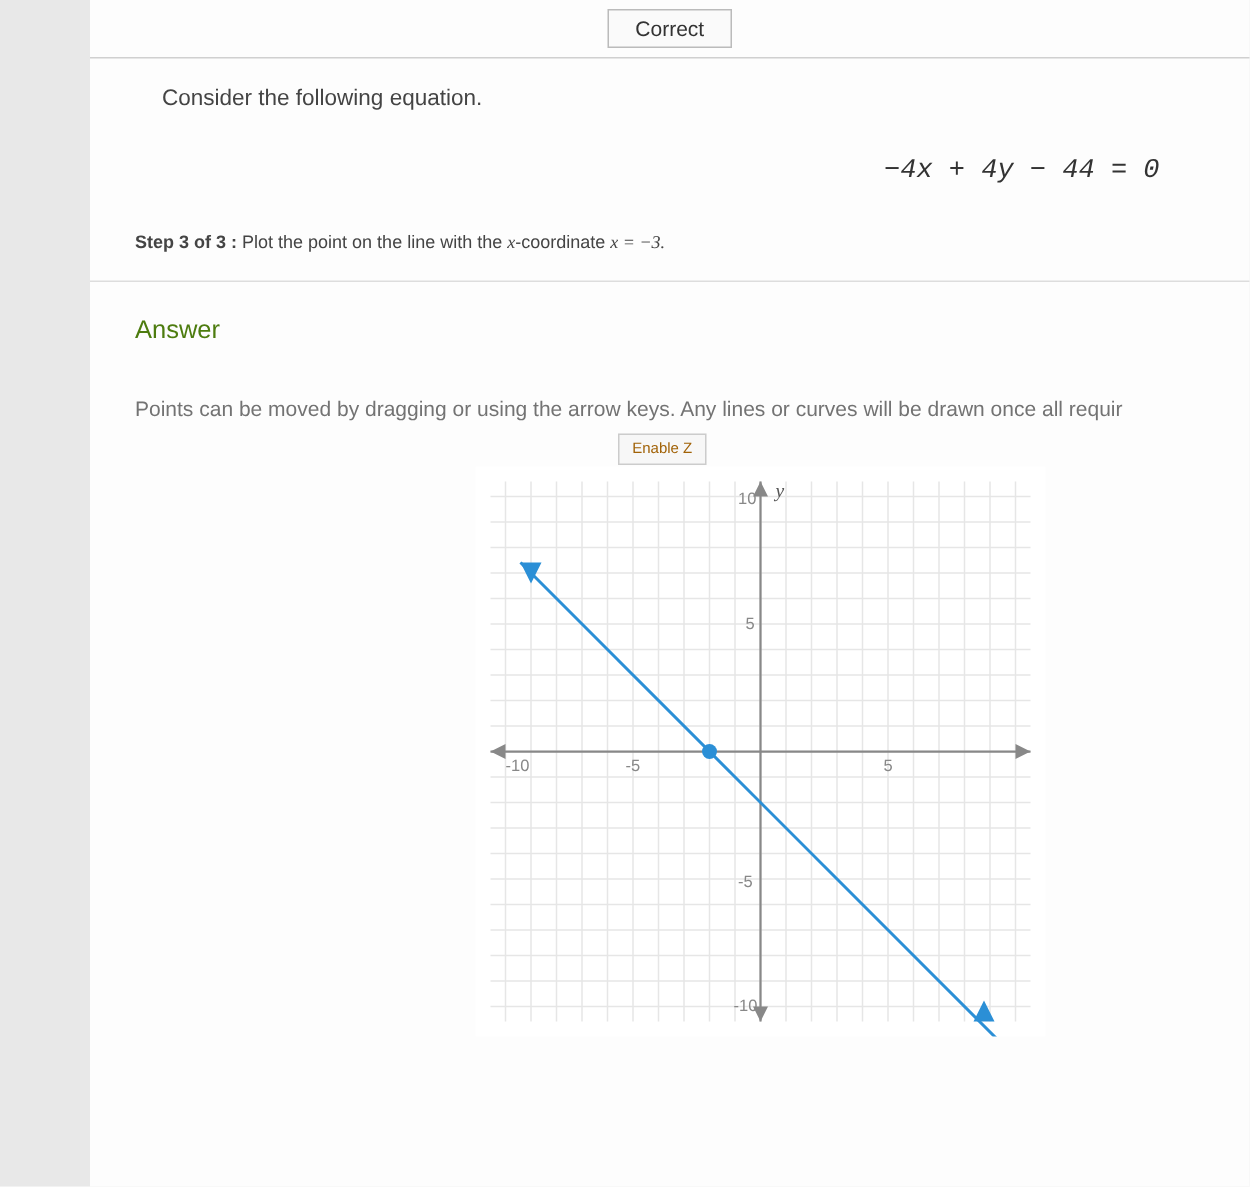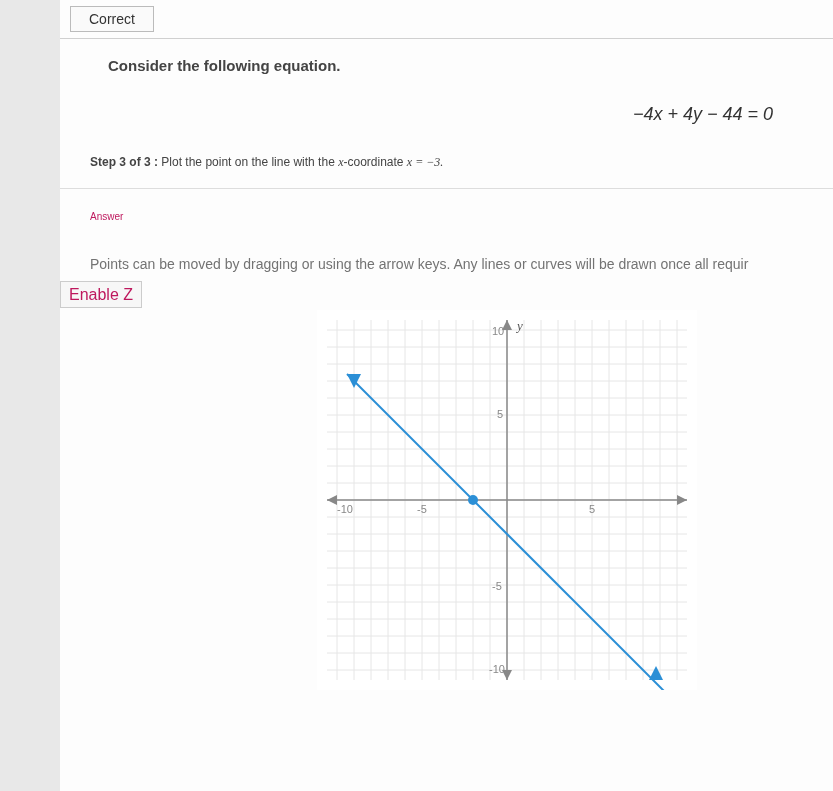--- a/index.html
+++ b/index.html
@@ -13,71 +13,70 @@
     }
     .page {
       background: #fdfdfd;
       margin-left: 60px;
       height: 100%;
       position: relative;
       padding-top: 0;
     }
     .top-bar {
       display: flex;
-      justify-content: flex-start;
+      justify-content: center;
       border-bottom: 1px solid #d0d0d0;
       padding: 6px 10px;
     }
     .correct-box {
       border: 1px solid #bbb;
       padding: 4px 18px;
       font-size: 14px;
       color: #333;
       background: #fafafa;
     }
     .prompt-section {
       padding: 18px 30px 10px 48px;
-      font-weight: bold;
     }
     .prompt-text {
       font-size: 15px;
       color: #444;
     }
     .equation-row {
       text-align: right;
       padding: 20px 60px 20px 0;
       font-size: 18px;
-      font-family: Liberation Sans, sans-serif;
+      font-family: Liberation Mono, monospace;
       font-style: italic;
       color: #333;
     }
     .step-row {
       padding: 10px 30px 18px 30px;
       font-size: 12px;
       color: #444;
     }
     .step-label { font-weight: bold; }
     .step-text .xvar { font-family: 'Times New Roman', serif; font-style: italic; }
     .divider { border-top: 1px solid #ddd; }
     .answer-header {
       padding: 22px 30px 10px 30px;
-      font-size: 10px;
-      color: #be185d;
+      font-size: 17px;
+      color: #4d7c0f;
       font-weight: 500;
     }
     .hint-row {
       padding: 24px 30px 8px 30px;
       font-size: 14px;
       color: #737373;
     }
     .enable-zoom {
-      text-align: left;
+      text-align: center;
       padding: 6px 10px 0 0;
-      font-size: 16px;
-      color: #be185d;
+      font-size: 10px;
+      color: #a16207;
     }
     .enable-zoom span {
       border: 1px solid #ccc;
       padding: 4px 8px;
       background: #f7f7f7;
     }
     .graph-wrap {
       display: flex;
       justify-content: center;
       padding: 6px 0 0 120px;

